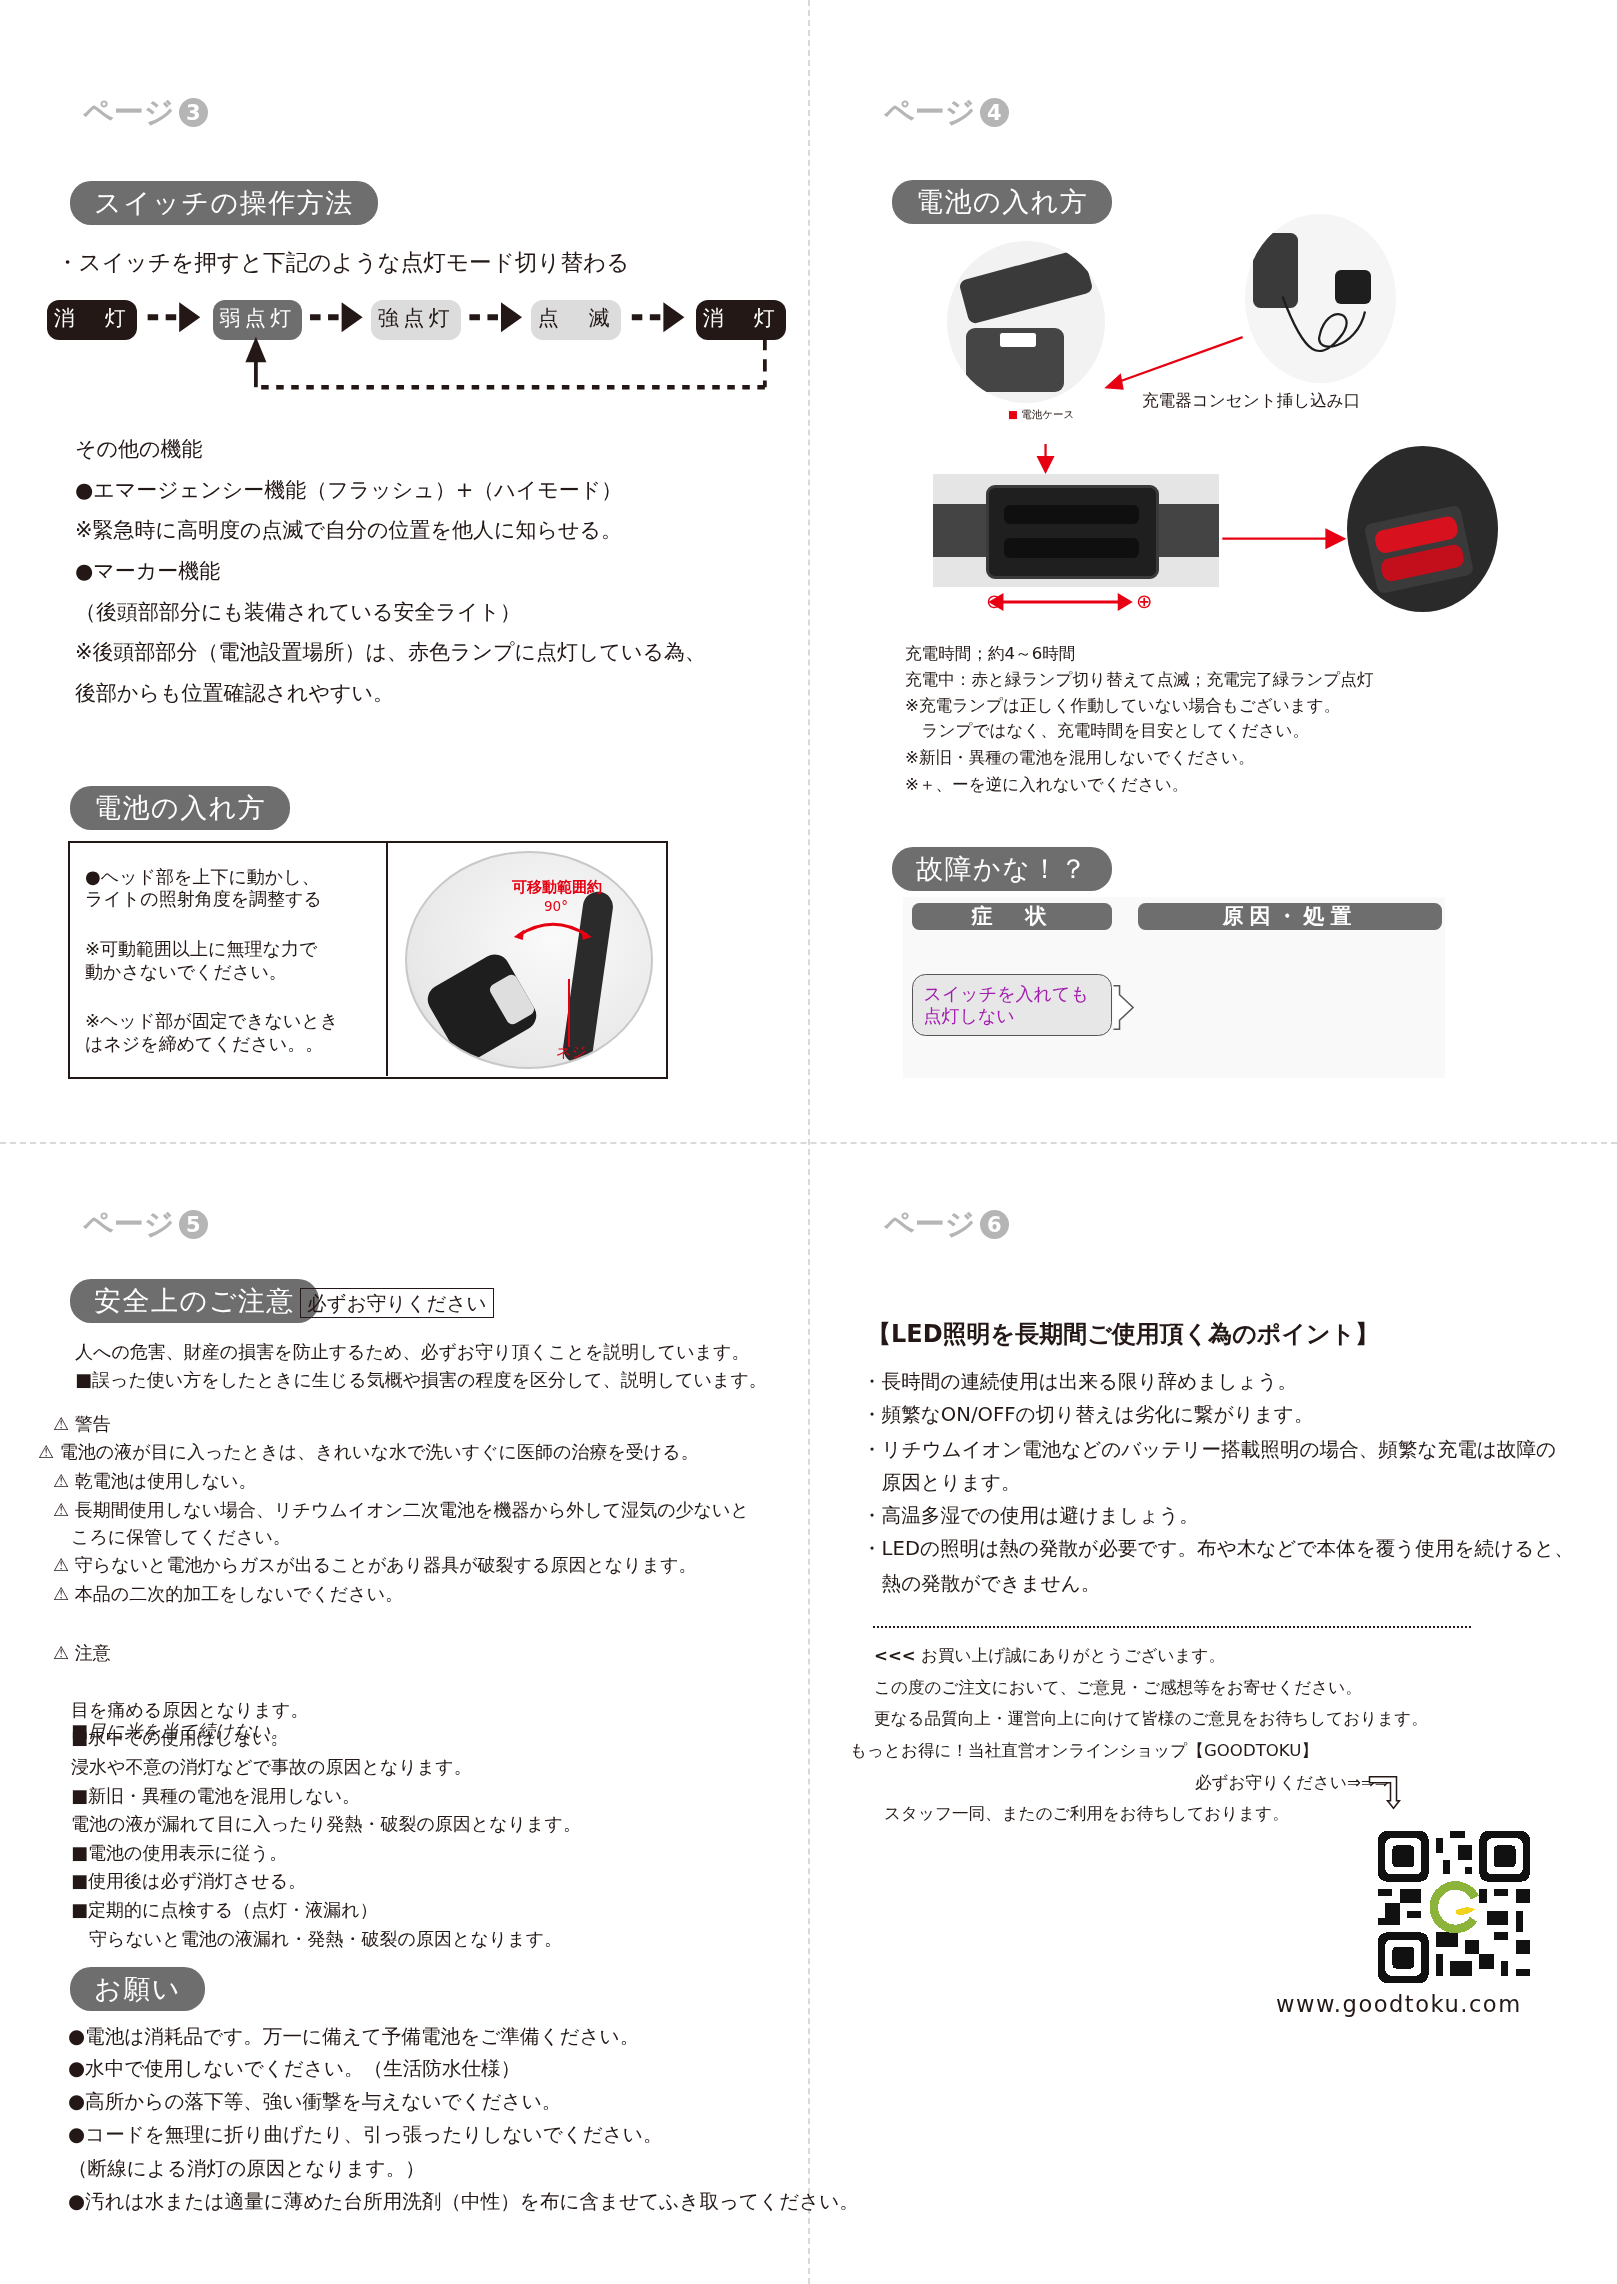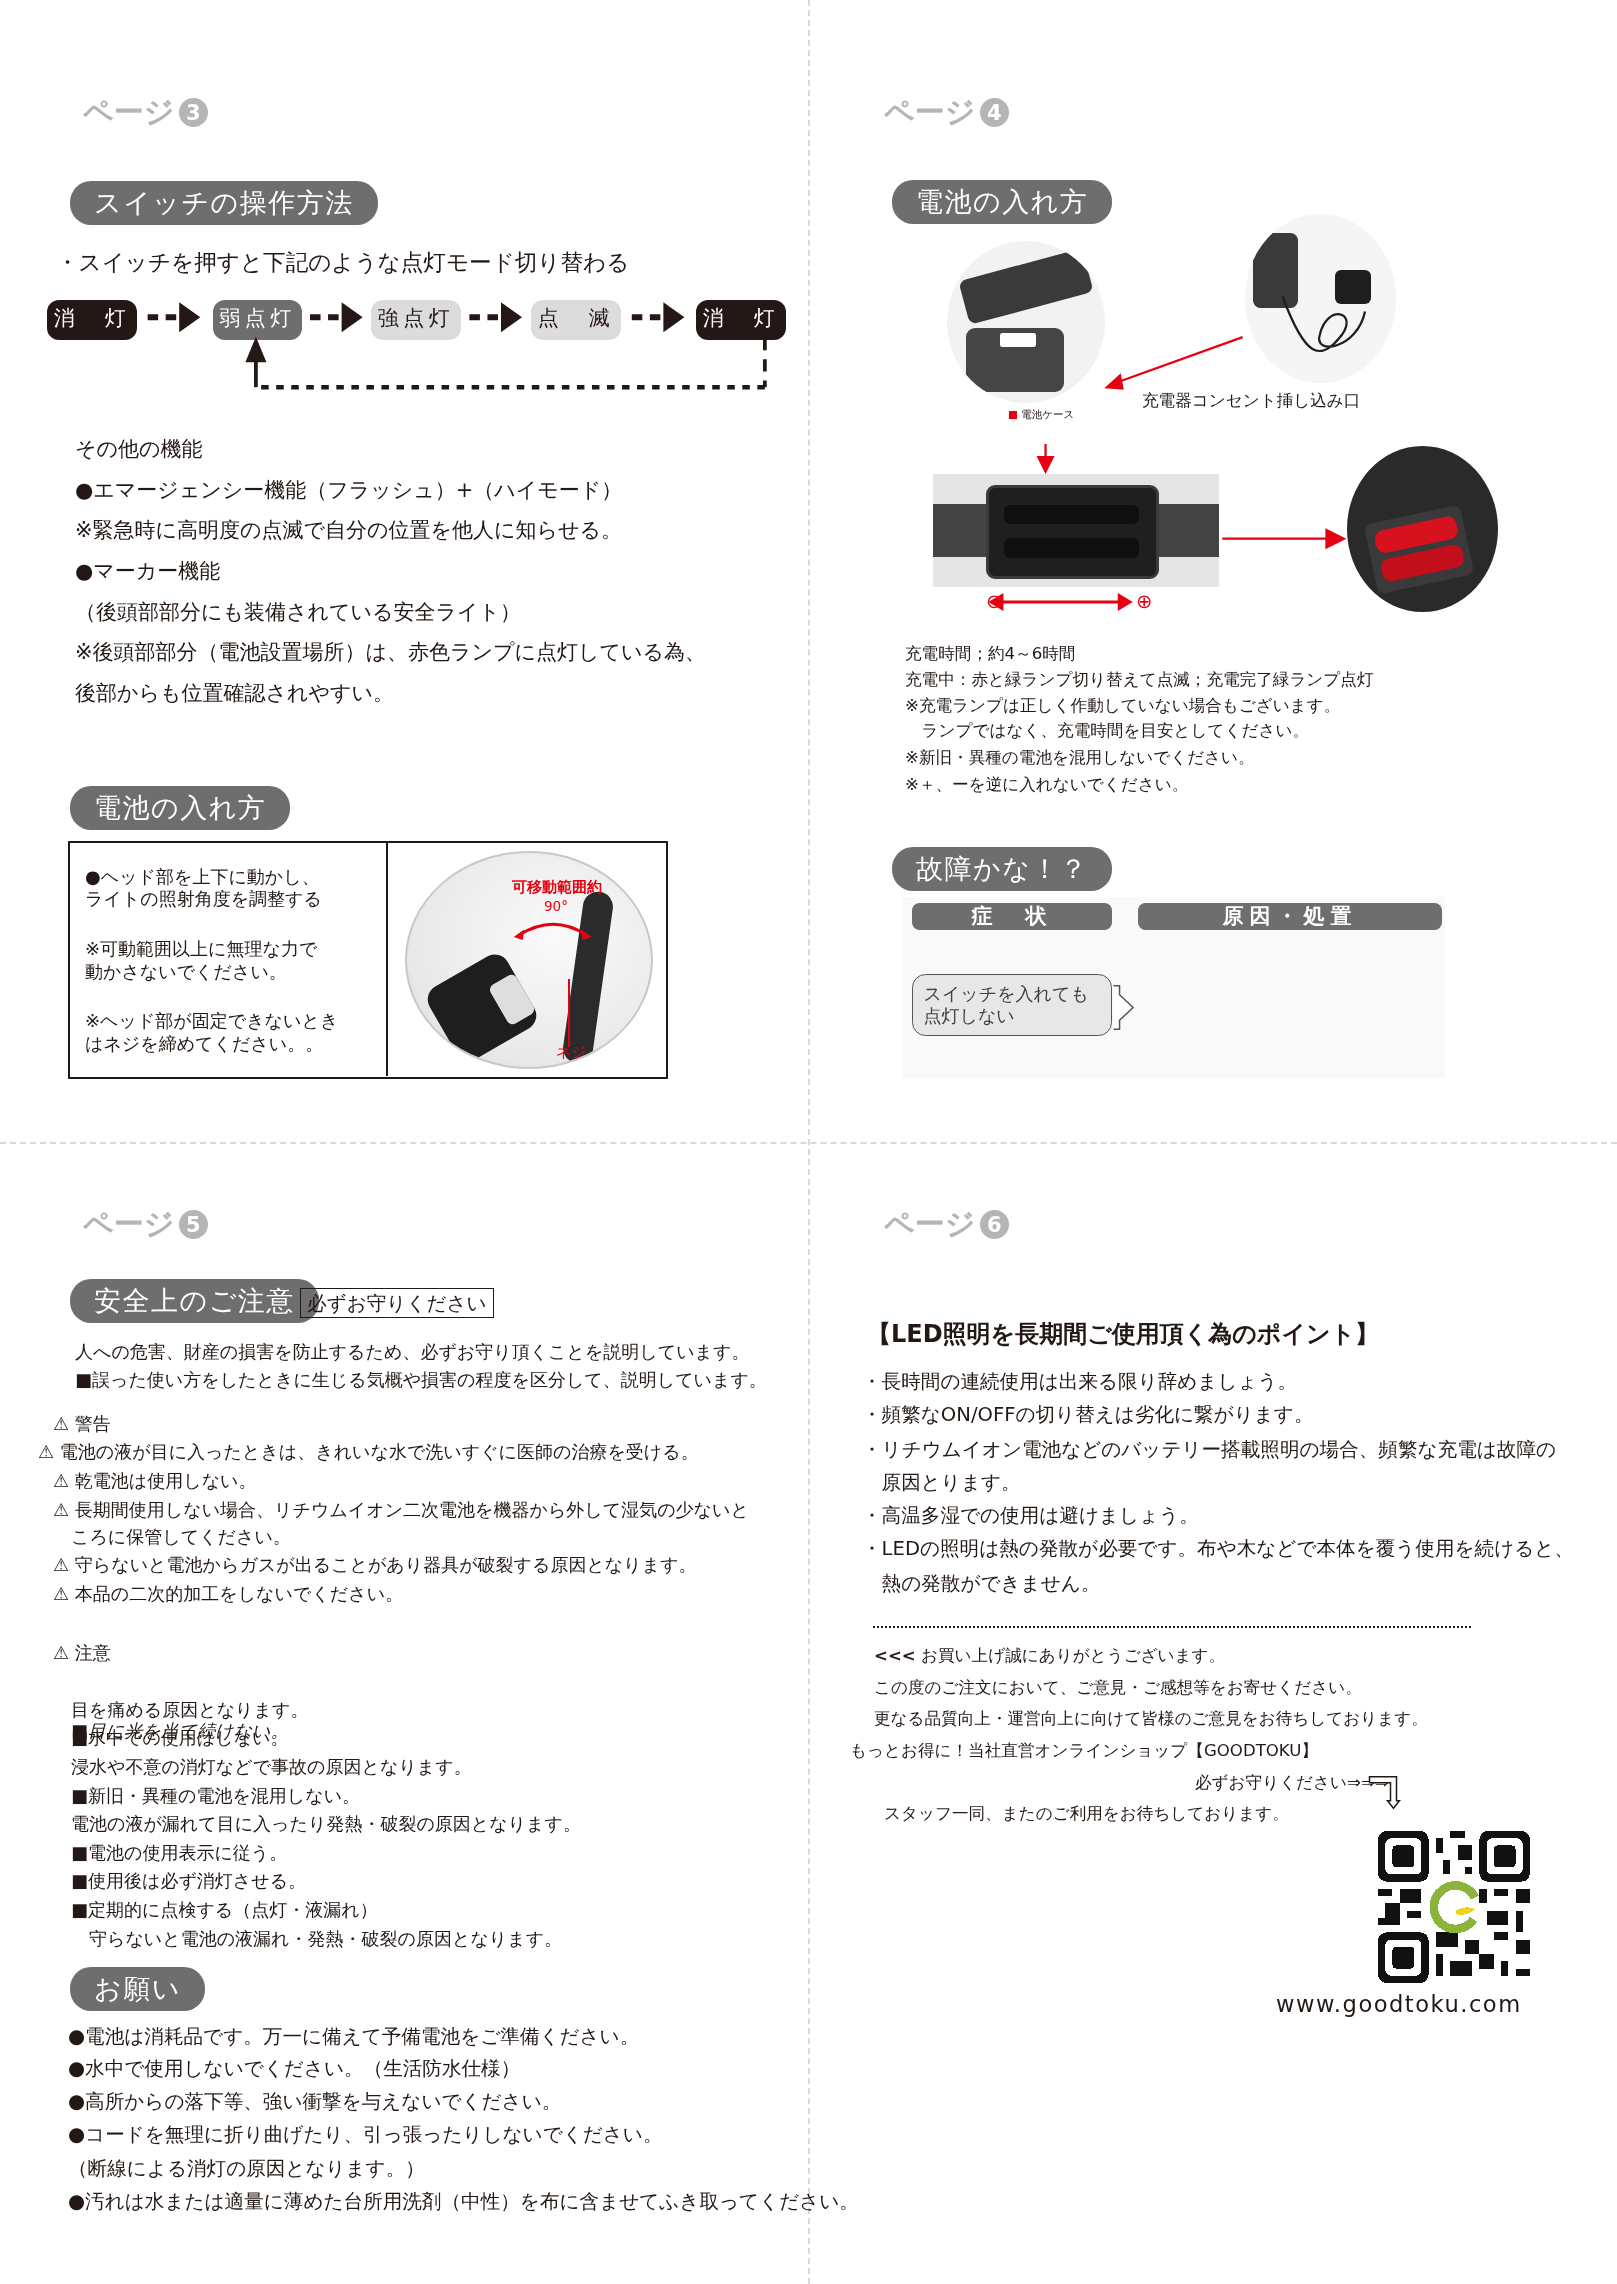--- a/index.html
+++ b/index.html
@@ -172,21 +172,21 @@
   <div class="txt t22" style="left:905px; top:695px;">※充電ランプは正しく作動していない場合もございます。</div>
   <div class="txt t22" style="left:905px; top:720px;">　ランプではなく、充電時間を目安としてください。</div>
   <div class="txt t22" style="left:905px; top:747px;">※新旧・異種の電池を混用しないでください。</div>
   <div class="txt t22" style="left:905px; top:774px;">※＋、ーを逆に入れないでください。</div>
 
   <div class="pill" style="left:892px; top:847px;">故障かな！？</div>
 
   <div class="abs" style="left:903px; top:897px; width:542px; height:181px; background:#f9f9f9;">
     <div class="hdr-bar" style="left:9px; top:6px; width:200px;">症　状</div>
     <div class="hdr-bar" style="left:235px; top:6px; width:304px;">原因・処置</div>
-    <div class="abs" style="left:9px; top:77px; width:200px; height:62px; background:#e7e7e7; border:1.5px solid #555; border-radius:13.5px; padding:7.5px 10.5px; font-size:18px; line-height:22.6px; color:#404040;">
+    <div class="abs" style="left:9px; top:77px; width:200px; height:62px; background:#e7e7e7; border:1.5px solid #555; border-radius:13.5px; padding:7.5px 10.5px; font-size:18px; line-height:22.6px; color:#a21caf;">
       <div>スイッチを入れても</div>
       <div>点灯しない</div>
     </div>
     <svg class="abs" style="left:209px; top:87px;" width="22.6" height="47" viewBox="0 0 30 62">
       <path d="M2,2 L10,2 L10,14 L28,31 L10,48 L10,60 L2,60" stroke="#555" stroke-width="2" fill="#fff"></path>
     </svg>
   </div>
 </section>
 
 <section>

